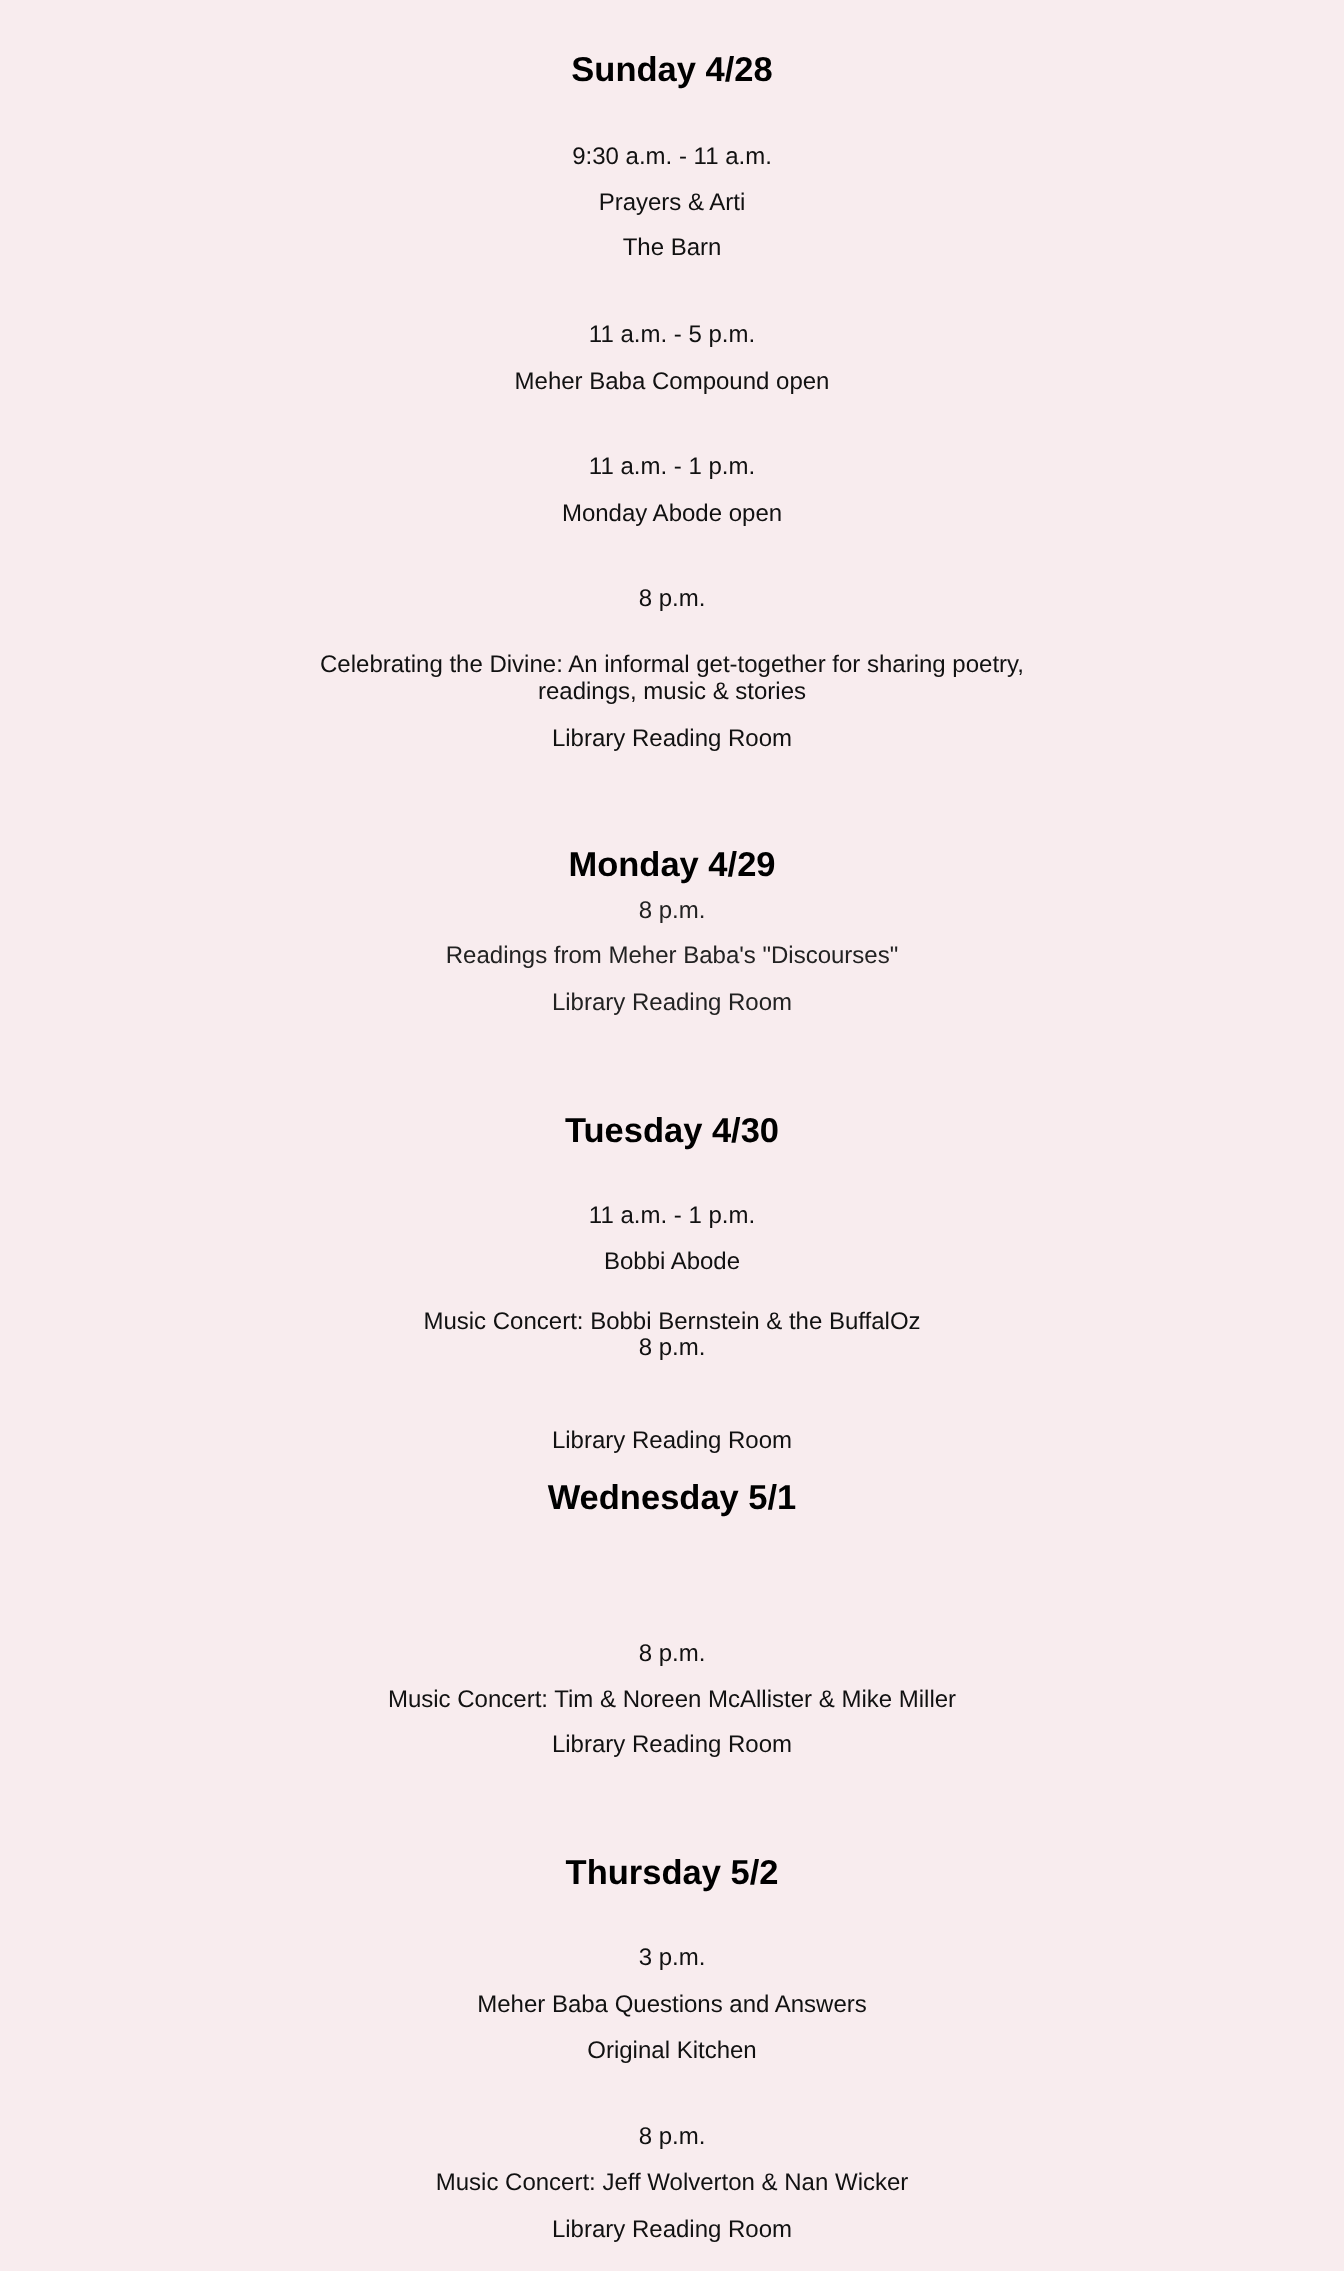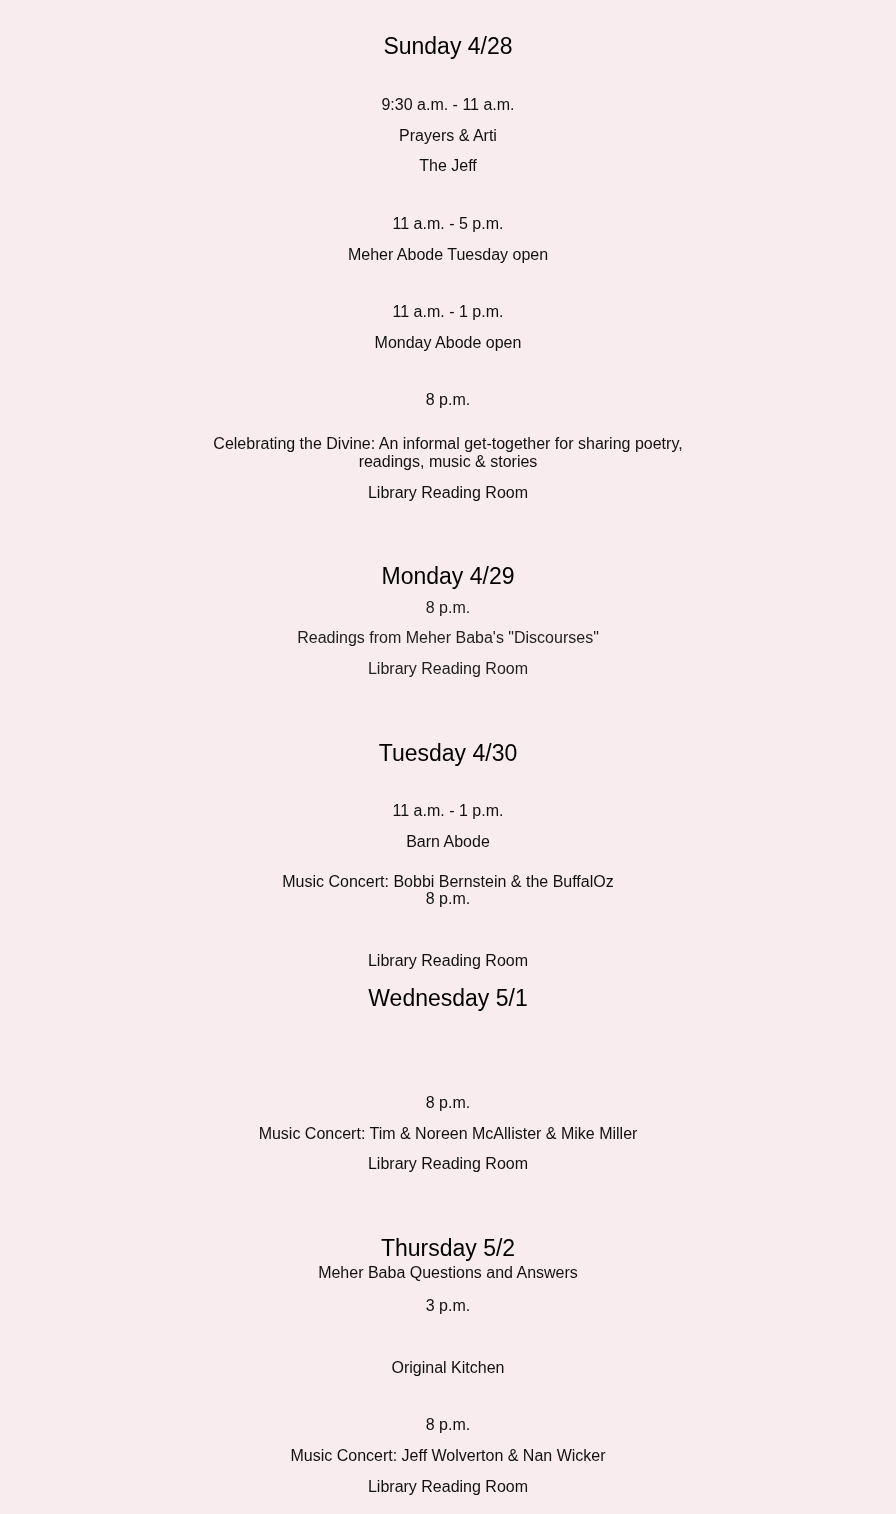--- a/index.html
+++ b/index.html
@@ -11,60 +11,60 @@
       position: relative;
     }
     .line {
       position: absolute; left: 0; width: 896px;
       text-align: center;
       font-size: 16px;
       line-height: 31px;
       height: 31px;
       white-space: nowrap;
     }
-    .heading { font-weight: normal; font-size: 23px; color: #000; }
+    .heading { font-weight: bold; font-size: 23px; color: #000; }
     .gray { color: #222; }
   </style>
 </head>
 <body>
 
 <div class="line heading" style="top:31px">Sunday 4/28</div>
 <div class="line" style="top:89px">9:30 a.m. - 11 a.m.</div>
 <div class="line" style="top:120px">Prayers &amp; Arti</div>
-<div class="line" style="top:150px">The Jeff</div>
+<div class="line" style="top:150px">The Barn</div>
 
 <div class="line" style="top:208px">11 a.m. - 5 p.m.</div>
-<div class="line" style="top:239px">Meher Abode Tuesday open</div>
+<div class="line" style="top:239px">Meher Baba Compound open</div>
 
 <div class="line" style="top:296px">11 a.m. - 1 p.m.</div>
 <div class="line" style="top:327px">Monday Abode open</div>
 
 <div class="line" style="top:384px">8 p.m.</div>
 <div class="line" style="top:428px">Celebrating the Divine: An informal get-together for sharing poetry,</div>
 <div class="line" style="top:446px">readings, music &amp; stories</div>
 <div class="line" style="top:477px">Library Reading Room</div>
 
 <div class="line heading" style="top:561px">Monday 4/29</div>
 <div class="line gray" style="top:592px">8 p.m.</div>
 <div class="line gray" style="top:622px">Readings from Meher Baba's "Discourses"</div>
 <div class="line gray" style="top:653px">Library Reading Room</div>
 
 <div class="line heading" style="top:738px">Tuesday 4/30</div>
 <div class="line" style="top:795px">11 a.m. - 1 p.m.</div>
-<div class="line" style="top:826px">Barn Abode</div>
+<div class="line" style="top:826px">Bobbi Abode</div>
 
 <div class="line" style="top:883px">8 p.m.</div>
 <div class="line" style="top:866px">Music Concert: Bobbi Bernstein &amp; the BuffalOz</div>
 <div class="line" style="top:945px">Library Reading Room</div>
 
 <div class="line heading" style="top:983px">Wednesday 5/1</div>
 <div class="line" style="top:1087px">8 p.m.</div>
 <div class="line" style="top:1118px">Music Concert: Tim &amp; Noreen McAllister &amp; Mike Miller</div>
 <div class="line" style="top:1148px">Library Reading Room</div>
 
 <div class="line heading" style="top:1233px">Thursday 5/2</div>
 <div class="line" style="top:1290px">3 p.m.</div>
-<div class="line" style="top:1257px">Meher Baba Questions and Answers</div>
+<div class="line" style="top:1321px">Meher Baba Questions and Answers</div>
 <div class="line" style="top:1352px">Original Kitchen</div>
 
 <div class="line" style="top:1409px">8 p.m.</div>
 <div class="line" style="top:1440px">Music Concert: Jeff Wolverton &amp; Nan Wicker</div>
 <div class="line" style="top:1471px">Library Reading Room</div>
 
 </body></html>

